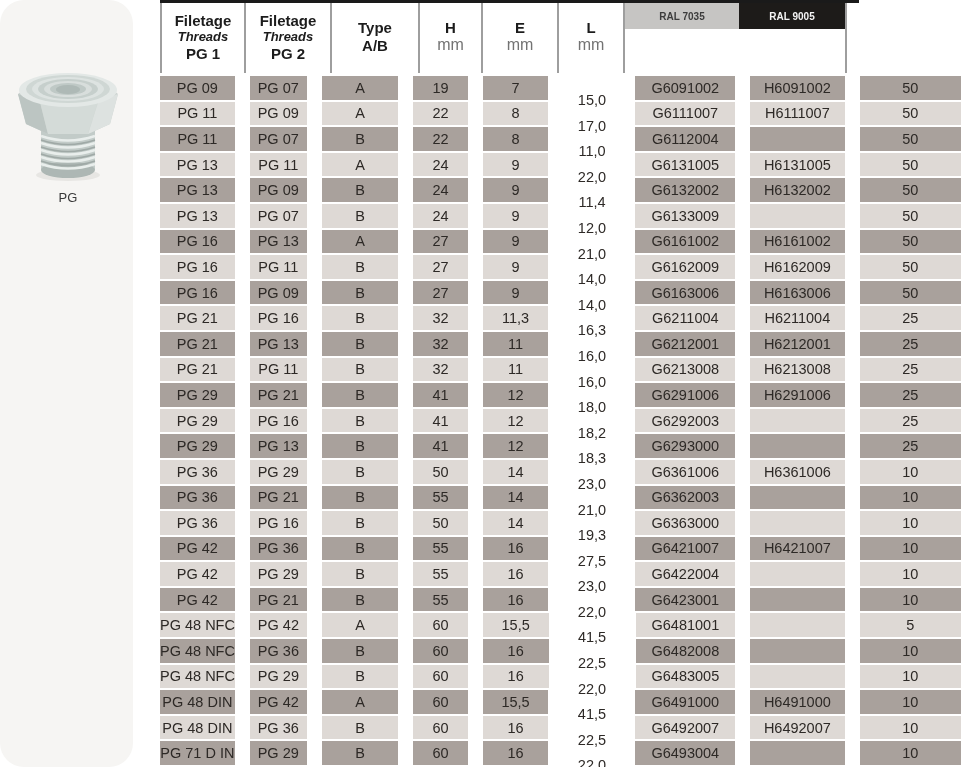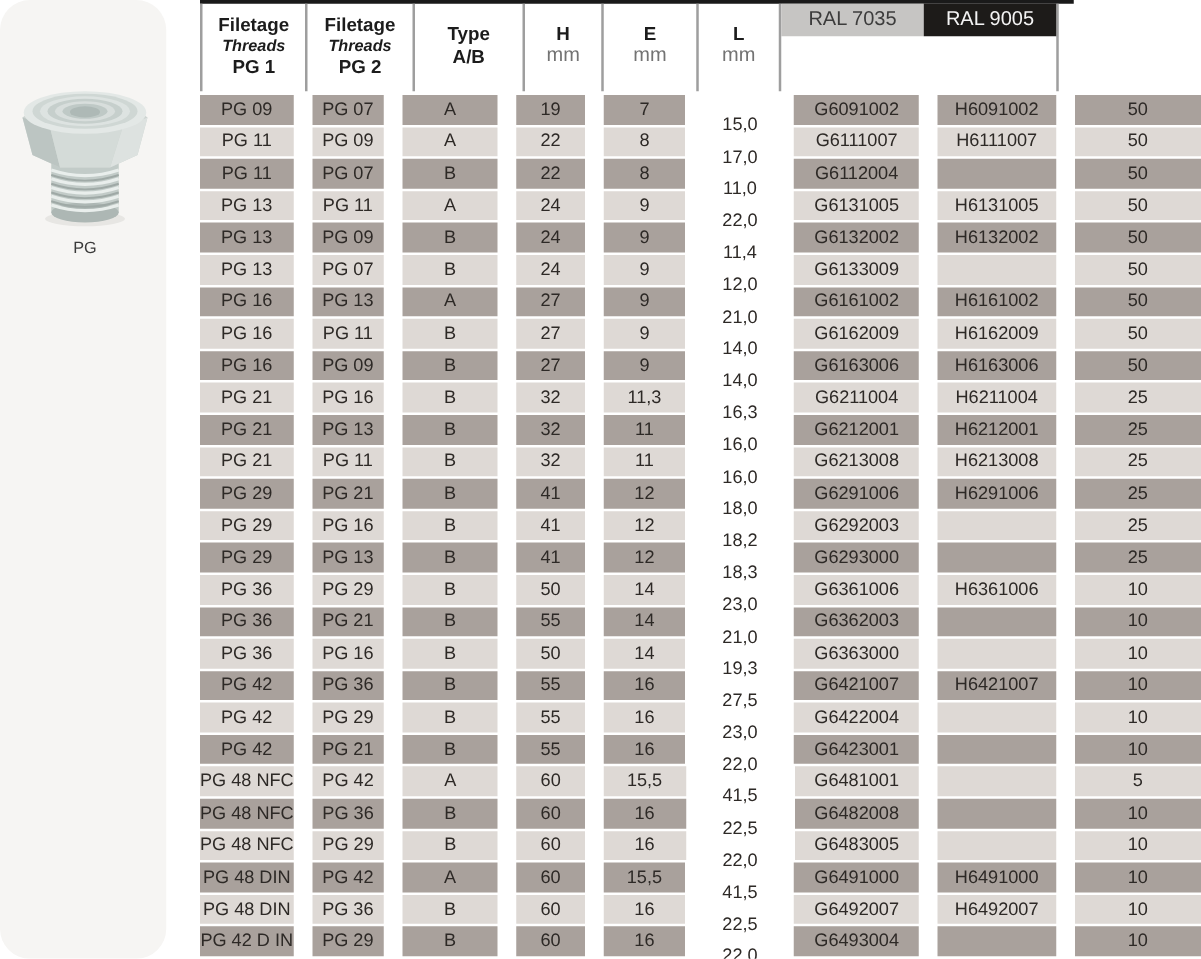--- a/index.html
+++ b/index.html
@@ -60,21 +60,22 @@
     display: flex; flex-direction: column;
   }
   .href-top {
     height: 44px;
     display: flex; flex-direction: column;
     align-items: center; justify-content: center; line-height: 1.18;
   }
   .href-bottom { height: 26px; display: flex; }
   .ral-cell {
     display: flex; align-items: center; justify-content: center;
-    font-size: 16px;
+    font-size: 10px;
+    font-weight: bold;
   }
   .ral-7035 { width: 114px; background: #c6c5c3; color: #3c3c3c; }
   .ral-9005 { width: 106px; background: #1d1b19; color: #f4f4f4; }
   
   .tbody { margin-top: 3px; }
   .trow {
     display: flex; column-gap: 15px;
     height: 23.6px; margin-bottom: 2px;
   }
   .tcell {
@@ -446,21 +447,21 @@
           <div class="tcell c2">PG 36</div>
           <div class="tcell c3">B</div>
           <div class="tcell c4">60</div>
           <div class="tcell c5">16</div>
           <div class="tcell c6">22,5</div>
           <div class="tcell c7">G6492007</div>
           <div class="tcell c8">H6492007</div>
           <div class="tcell c9">10</div>
         </div>
         <div class="trow odd">
-          <div class="tcell c1">PG 42 D IN</div>
+          <div class="tcell c1">PG 71 D IN</div>
           <div class="tcell c2">PG 29</div>
           <div class="tcell c3">B</div>
           <div class="tcell c4">60</div>
           <div class="tcell c5">16</div>
           <div class="tcell c6">22,0</div>
           <div class="tcell c7">G6493004</div>
           <div class="tcell c8"></div>
           <div class="tcell c9">10</div>
         </div>
       </div>

